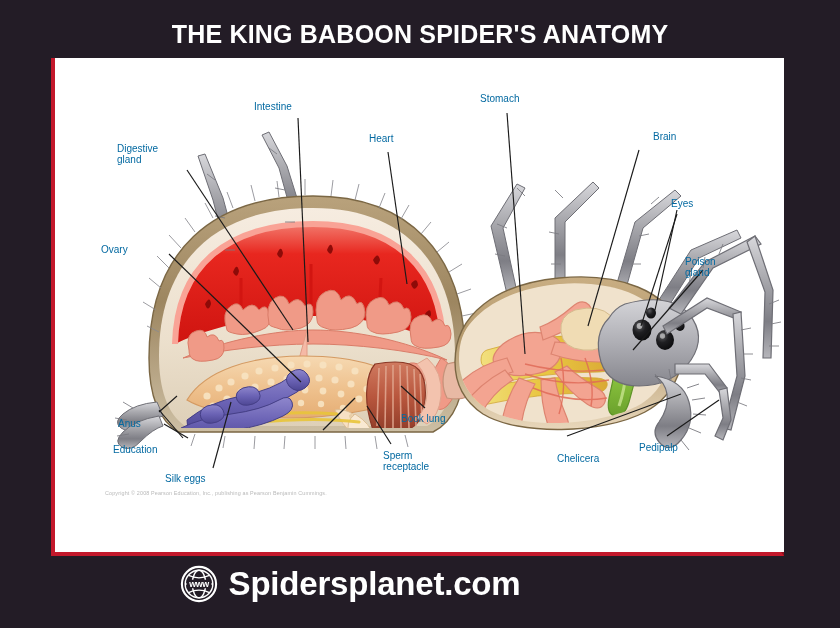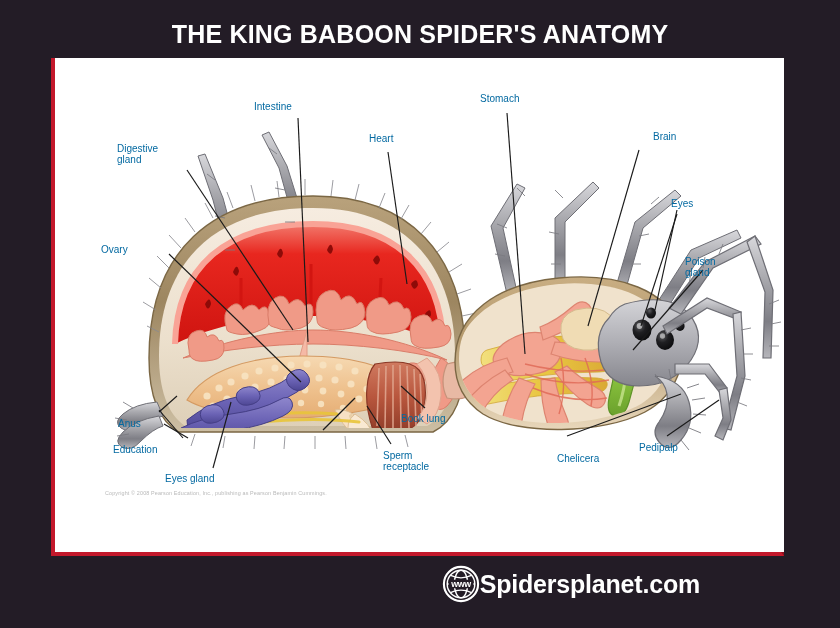--- a/index.html
+++ b/index.html
@@ -58,25 +58,25 @@
     color:#b9b9b9;
     font-size:5.4px;
     font-weight:normal;
     letter-spacing:0.15px;
     font-family:"Liberation Sans", sans-serif;
   }
 
   
   .footer {
     position:absolute; left:0; top:565px; width:700px;
-    display:flex; align-items:center; justify-content:flex-end; 
+    display:flex; align-items:center; justify-content:center; gap:11px;
   }
   .globe { width:38px; height:38px; flex:0 0 auto; }
   .brand {
-    color:#ffffff; font-size:25px; font-weight:bold;
+    color:#ffffff; font-size:33px; font-weight:bold;
     letter-spacing:-0.2px;
     font-family:"Liberation Sans", sans-serif;
   }
 </style>
 </head>
 <body>
 
 <div id="root">
 
   <div class="title">THE KING BABOON SPIDER'S ANATOMY</div>
@@ -481,21 +481,21 @@
     <div class="lbl" style="left:199px; top:43px;">Intestine</div>
     <div class="lbl" style="left:314px; top:75px;text-align:center;">Heart</div>
     <div class="lbl" style="left:425px; top:35px;text-align:center;">Stomach</div>
     <div class="lbl" style="left:598px; top:73px;">Brain</div>
     <div class="lbl" style="left:616px; top:140px;">Eyes</div>
     <div class="lbl" style="left:630px; top:198px;">Poison
 gland</div>
     <div class="lbl" style="left:46px;  top:186px;">Ovary</div>
     <div class="lbl" style="left:63px;  top:360px;">Anus</div>
     <div class="lbl" style="left:58px;  top:386px;">Education</div>
-    <div class="lbl" style="left:110px; top:415px;">Eyes gland</div>
+    <div class="lbl" style="left:110px; top:415px;">Silk eggs</div>
     <div class="lbl" style="left:338px; top:355px;margin-left:8px;">Book lung</div>
     <div class="lbl" style="left:328px; top:392px;">Sperm
 receptacle</div>
     <div class="lbl" style="left:502px; top:384px;margin-top:11px;">Chelicera</div>
     <div class="lbl" style="left:584px; top:384px;">Pedipalp</div>
 
     <div class="copyright">Copyright © 2008 Pearson Education, Inc., publishing as Pearson Benjamin Cummings.</div>
   </div>
 
   <div class="footer">

